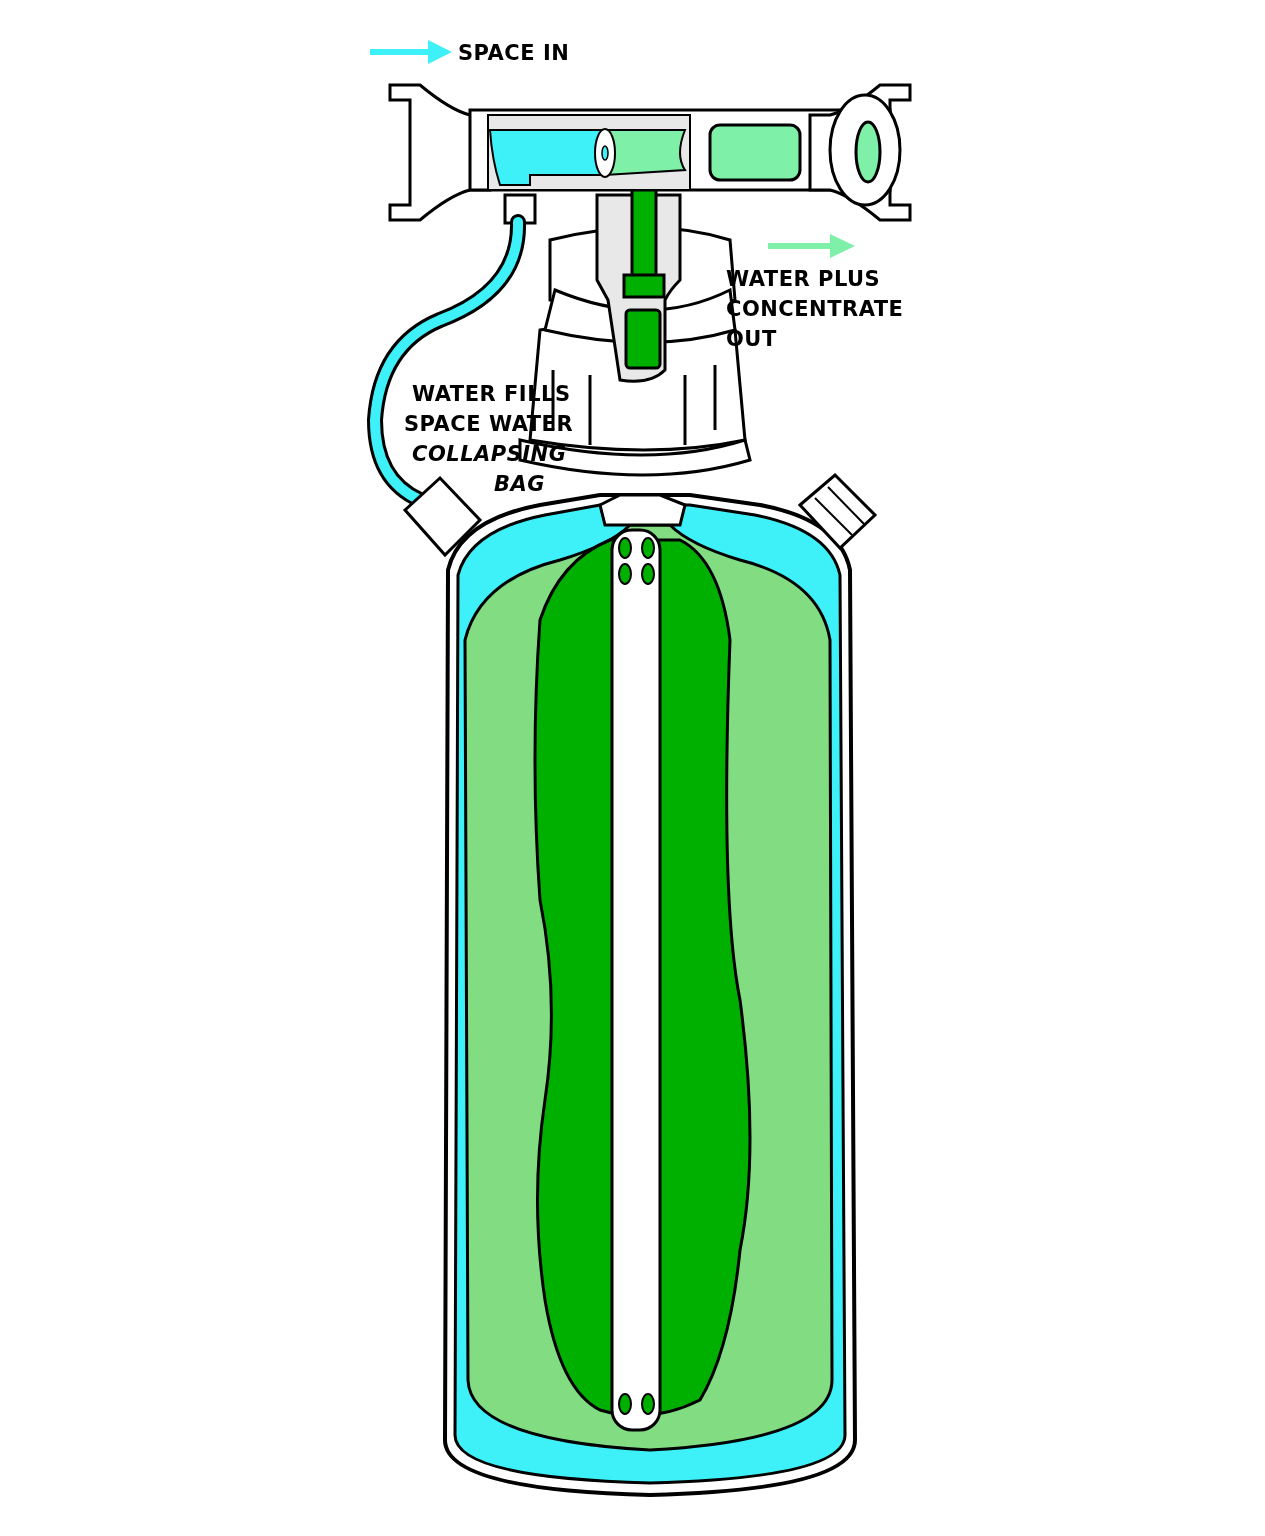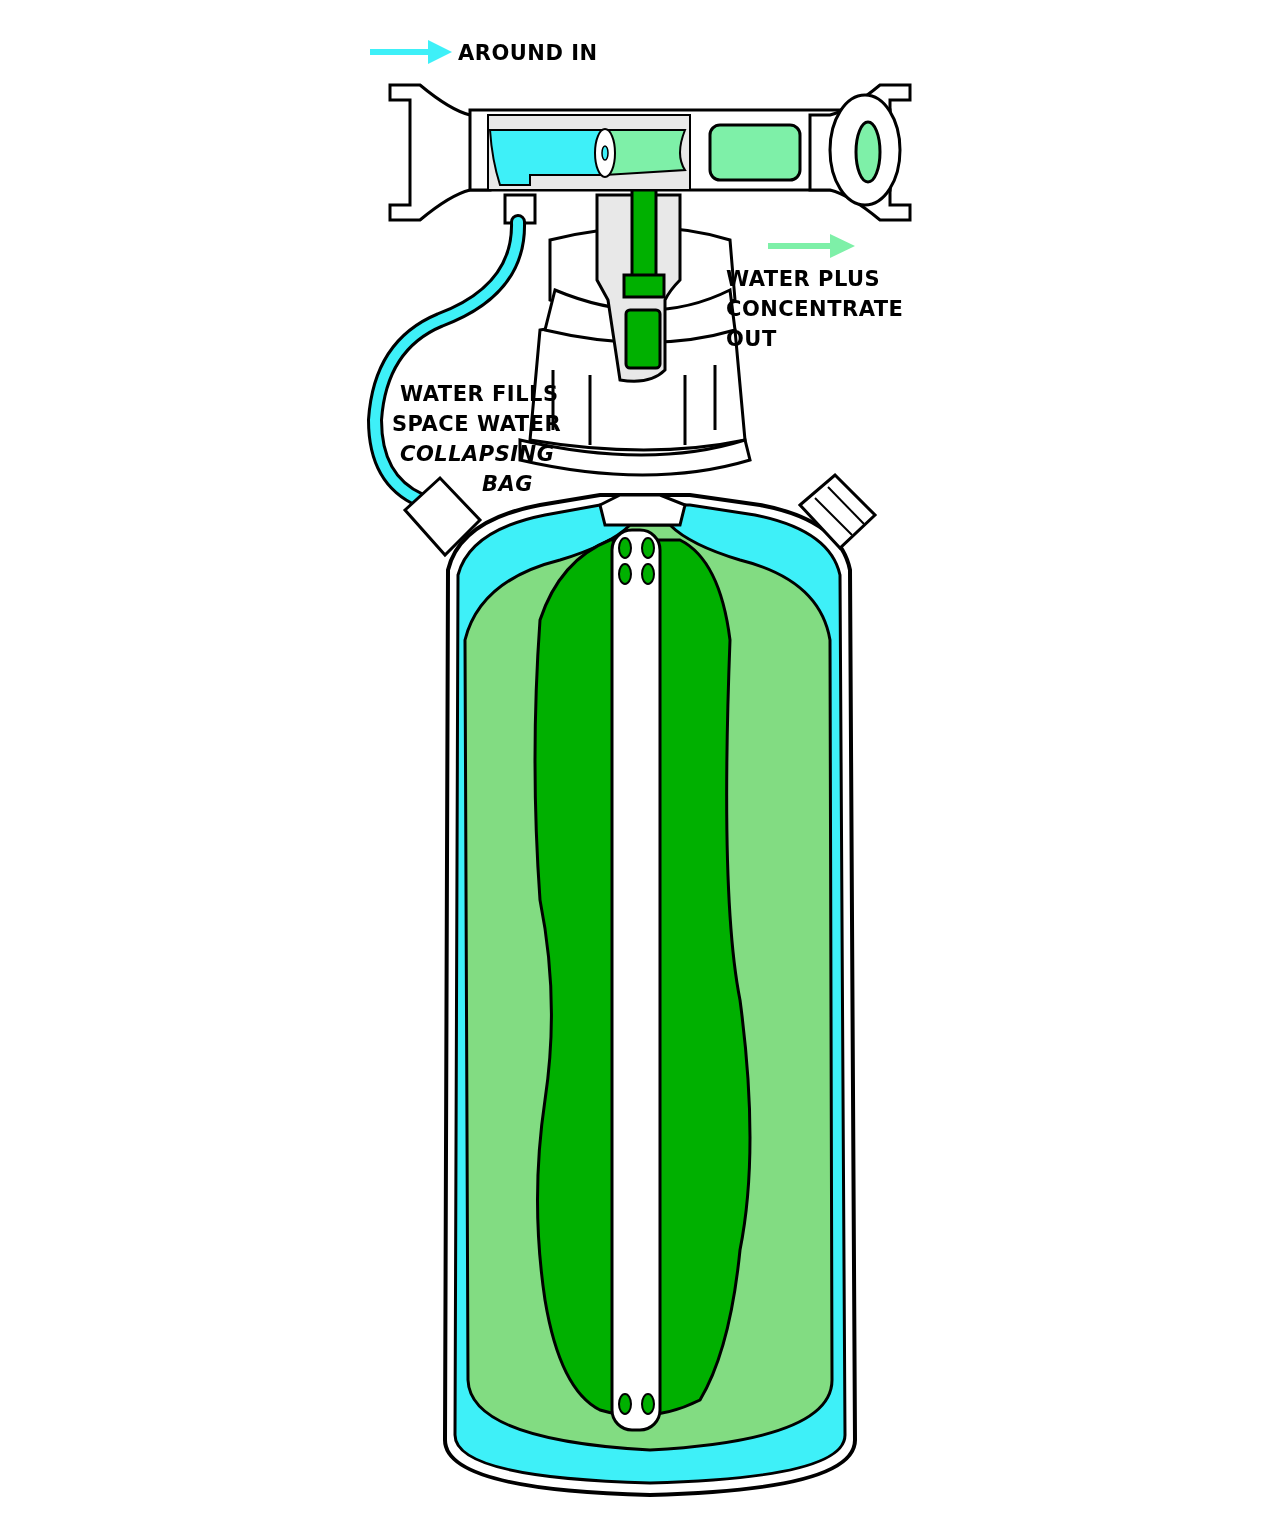--- a/index.html
+++ b/index.html
@@ -92,26 +92,26 @@
     <path d="M405,510 L440,478 L480,520 L445,555 Z" fill="#fff" stroke="#000" stroke-width="3"></path>
   </g>
 
   <g>
     <path d="M800,505 L835,475 L875,515 L840,548 Z" fill="#fff" stroke="#000" stroke-width="3"></path>
     <line x1="815" y1="498" x2="852" y2="535" stroke="#000" stroke-width="2"></line>
     <line x1="828" y1="487" x2="864" y2="524" stroke="#000" stroke-width="2"></line>
   </g>
 </svg>
 
-<div class="lbl" style="left:458px; top:38px;">AROUND IN</div>
+<div class="lbl" style="left:458px; top:38px;">SPACE IN</div>
 
 <div class="lbl center" style="left:726px; top:264px; width:200px;">
   <div>WATER PLUS</div>
   <div>CONCENTRATE</div>
   <div>OUT</div>
 </div>
 
-<div class="lbl" style="left:392px; top:379px; line-height:30px;">
+<div class="lbl" style="left:404px; top:379px; line-height:30px;">
   <div style="padding-left:8px;">WATER FILLS</div>
   <div>SPACE WATER</div>
   <div style="padding-left:8px;font-style:italic;">COLLAPSING</div>
   <div style="padding-left:90px;font-style:italic;">BAG</div>
 </div>
 
 </body></html>

